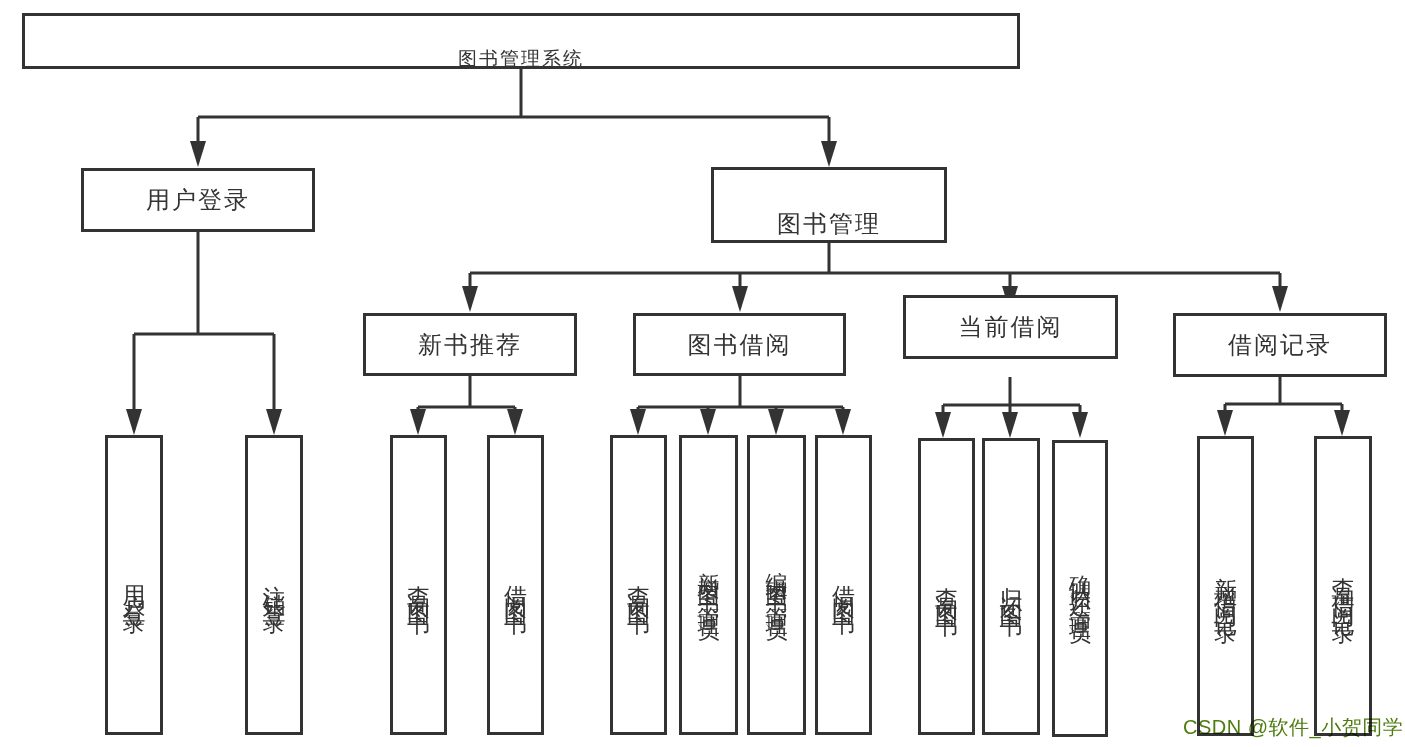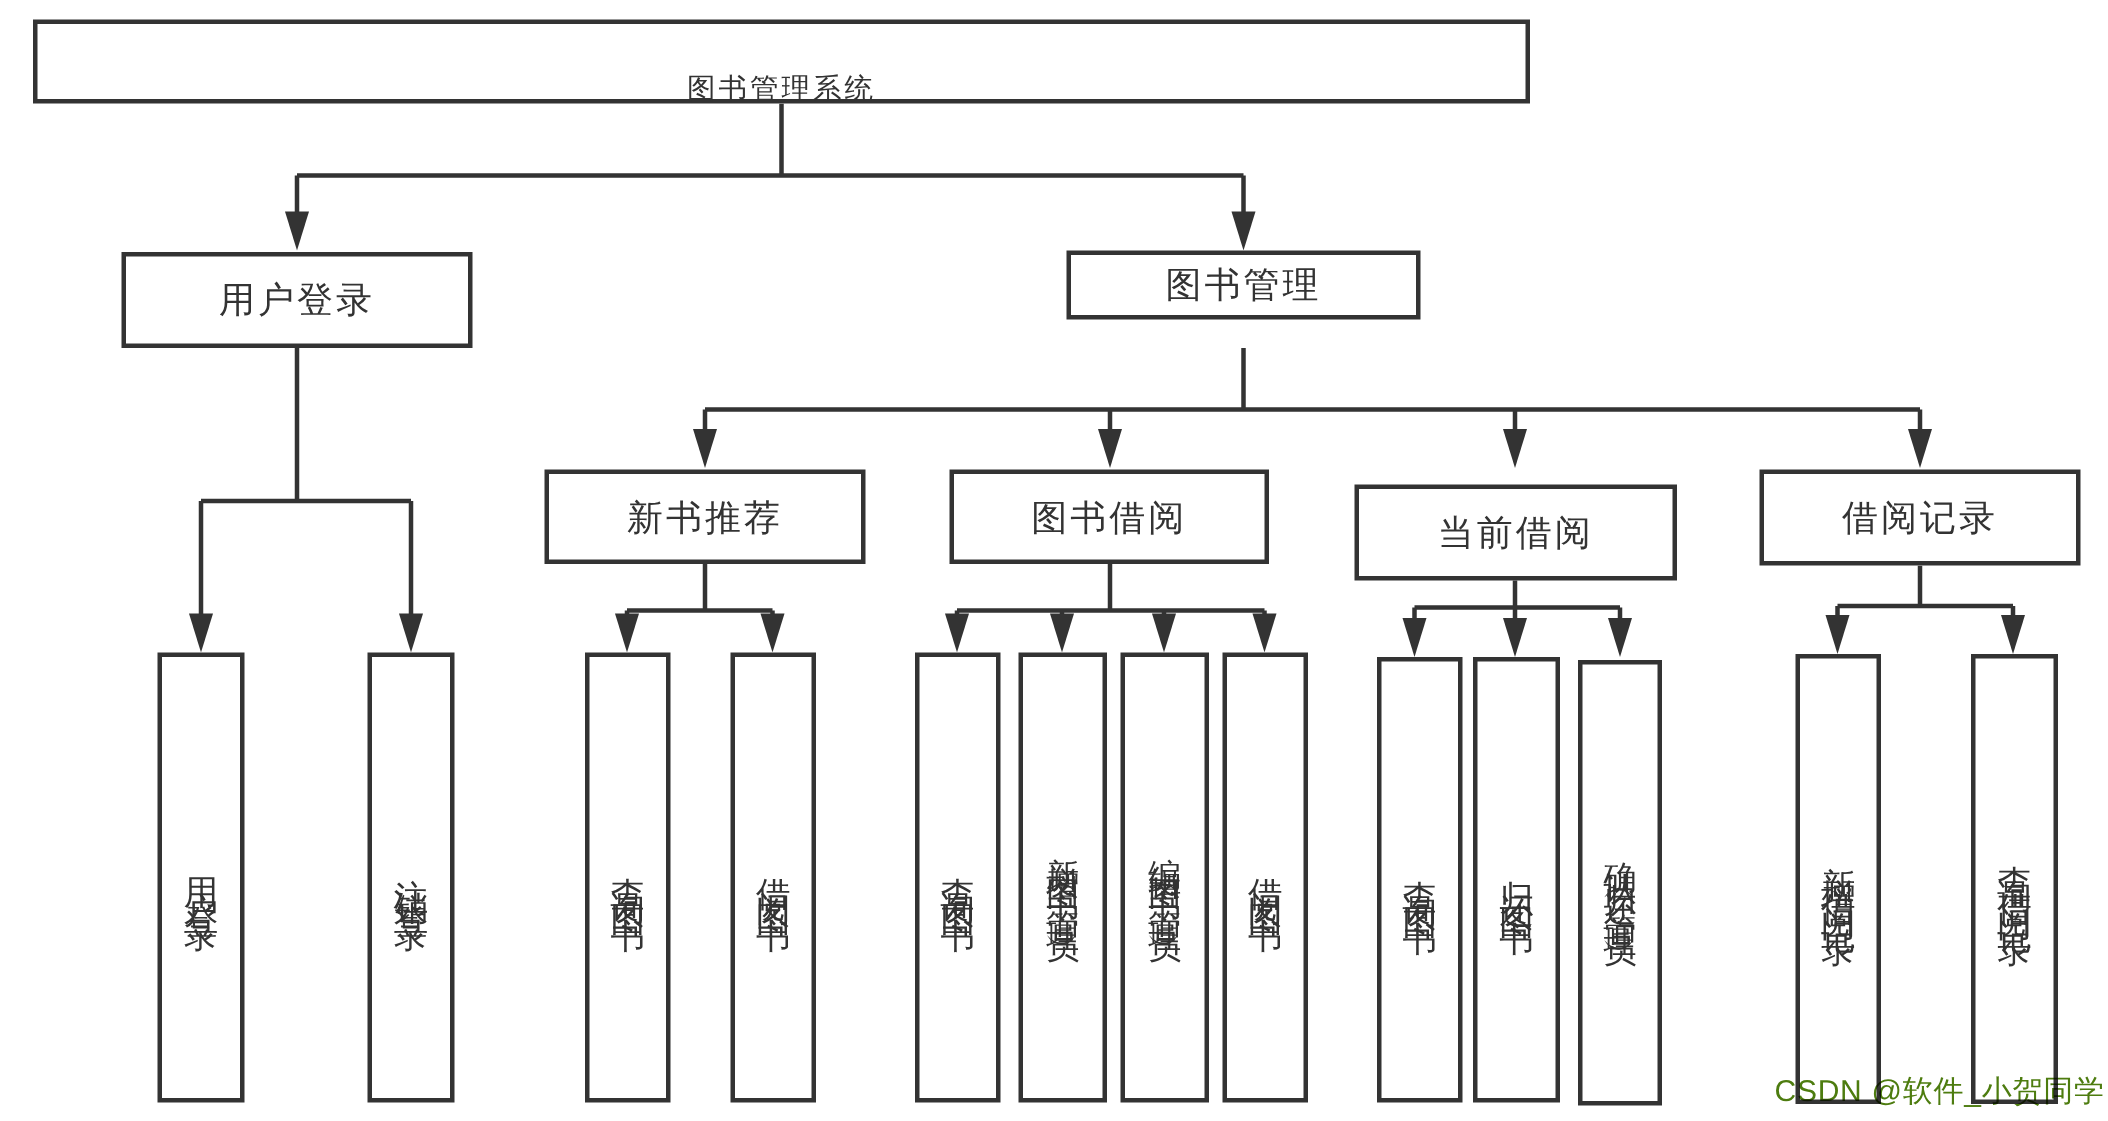--- a/index.html
+++ b/index.html
@@ -86,31 +86,31 @@
     <polygon points="1334,410 1350,410 1342,436"></polygon>
   </svg>
 
   <div class="box" style="left:22px;top:13px;width:998px;height:56px;">
     <span class="rootlabel">图书管理系统</span>
   </div>
 
   <div class="box" style="left:81px;top:168px;width:234px;height:64px;">
     <span class="hlabel">用户登录</span>
   </div>
-  <div class="box" style="left:711px;top:167px;width:236px;height:46px;">
+  <div class="box" style="left:711px;top:167px;width:236px;height:76px;align-items:flex-end;">
     <span class="hlabel">图书管理</span>
   </div>
 
   <div class="box" style="left:363px;top:313px;width:214px;height:63px;">
     <span class="hlabel">新书推荐</span>
   </div>
   <div class="box" style="left:633px;top:313px;width:213px;height:63px;">
     <span class="hlabel">图书借阅</span>
   </div>
-  <div class="box" style="left:903px;top:323px;width:215px;height:64px;">
+  <div class="box" style="left:903px;top:295px;width:215px;height:64px;">
     <span class="hlabel">当前借阅</span>
   </div>
   <div class="box" style="left:1173px;top:313px;width:214px;height:64px;">
     <span class="hlabel">借阅记录</span>
   </div>
 
   <div class="box" style="left:105px;top:435px;width:58px;height:300px;">
     <span class="vlabel">用户登录</span>
   </div>
   <div class="box" style="left:245px;top:435px;width:58px;height:300px;">

